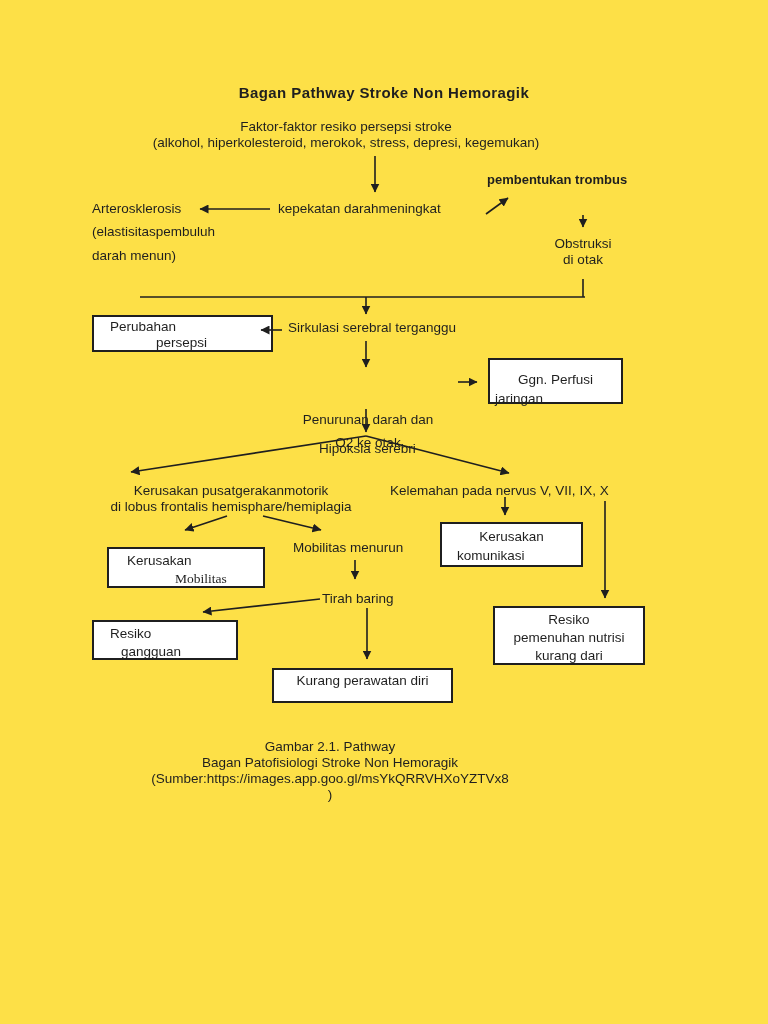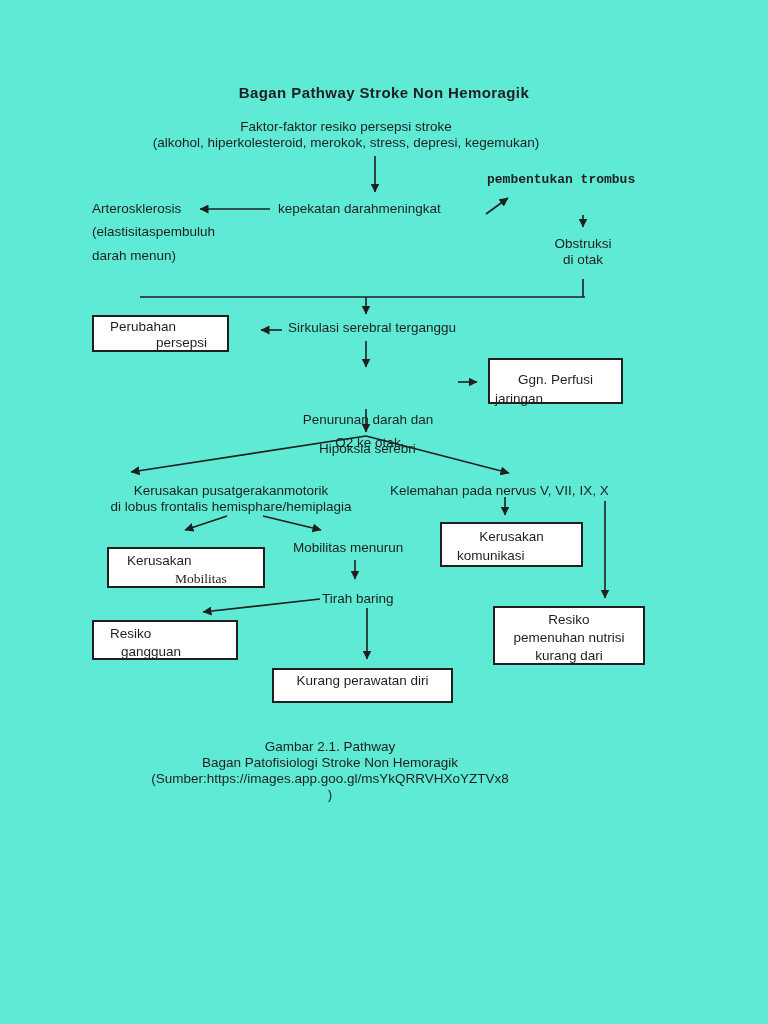--- a/index.html
+++ b/index.html
@@ -1,24 +1,24 @@
 <!DOCTYPE html>
 <html><head>
 <meta charset="utf-8">
 <style>
   * { margin:0; padding:0; box-sizing:border-box; }
   html,body { background:#ffffff; }
   .page {
-    position:relative; width:768px; height:1024px; background:#5eead4;
+    position:relative; width:768px; height:1024px; background:#fde047;
     font-family:"Liberation Sans", sans-serif; color:#1f1f1f;
     font-size:13.5px; overflow:hidden;
   }
   .abs { position:absolute; white-space:nowrap; }
   .center { text-align:center; }
-  .bold { font-weight:bold;font-family:Liberation Mono, monospace; }
+  .bold { font-weight:bold; }
   .title { font-weight:bold; font-size:15px; letter-spacing:0.4px; }
   .box { position:absolute; border:2px solid #1f1f1f; background:#ffffff; }
   .lines { position:absolute; left:0; top:0; pointer-events:none; }
   .lines line { stroke:#1f1f1f; stroke-width:1.6; }
 </style>
 </head>
 <body>
 
 <div class="page">
 
@@ -34,21 +34,21 @@
   <div class="abs" style="left:92px; top:201px;">Arterosklerosis</div>
   <div class="abs" style="left:278px; top:201px;">kepekatan darahmeningkat</div>
   <div class="abs" style="left:92px; top:224px;">(elastisitaspembuluh</div>
   <div class="abs" style="left:92px; top:248px;">darah menun)</div>
 
   <div class="abs center" style="left:533px; top:236px; width:100px; line-height:16px;">
     <div>Obstruksi</div>
     <div>di otak</div>
   </div>
 
-  <div class="box" style="left:92px; top:315px; width:137px; height:37px; padding-top:2px; line-height:16px;">
+  <div class="box" style="left:92px; top:315px; width:181px; height:37px; padding-top:2px; line-height:16px;">
     <div style="padding-left:16px;">Perubahan</div>
     <div style="padding-left:62px;">persepsi</div>
   </div>
 
   <div class="abs" style="left:288px; top:320px;">Sirkulasi serebral terganggu</div>
 
   <div class="abs center" style="left:268px; top:370px; width:200px; line-height:23px;margin-top:38px;">
     <div>Penurunan darah dan</div>
     <div>O2 ke otak</div>
   </div>

